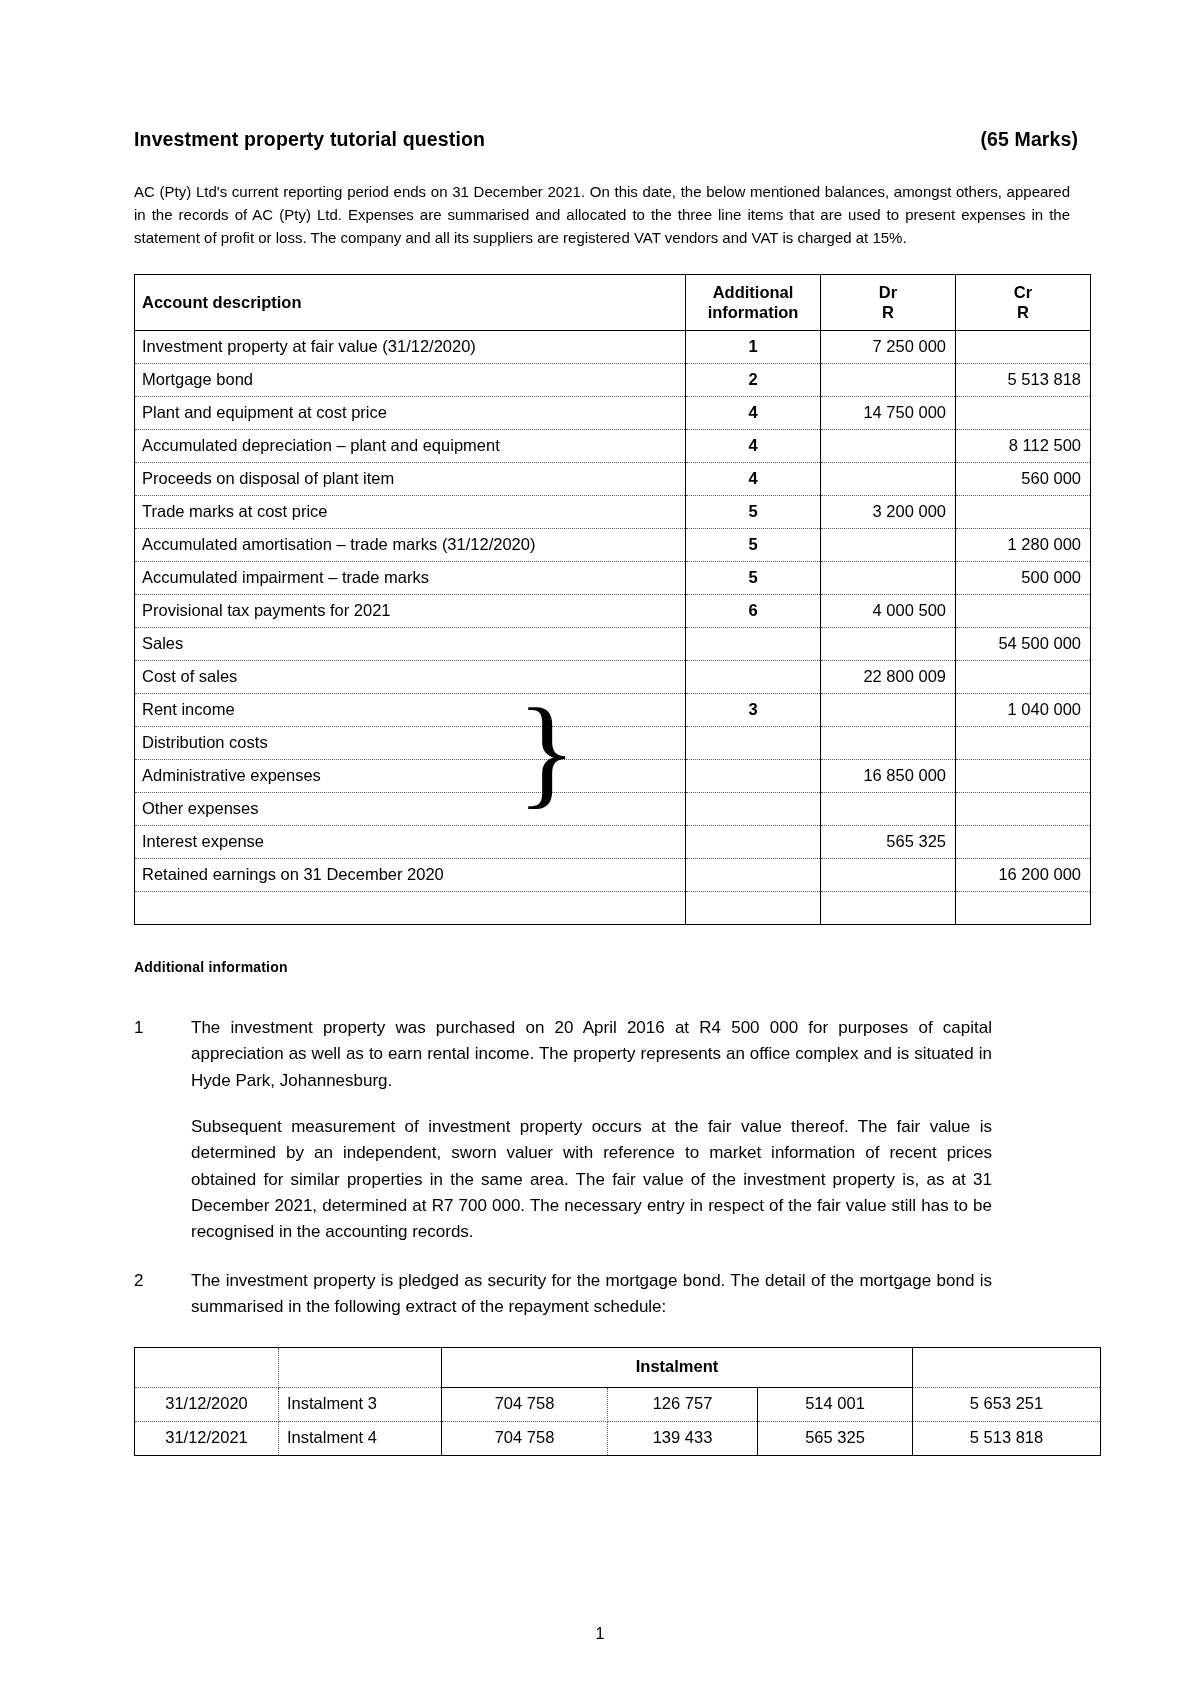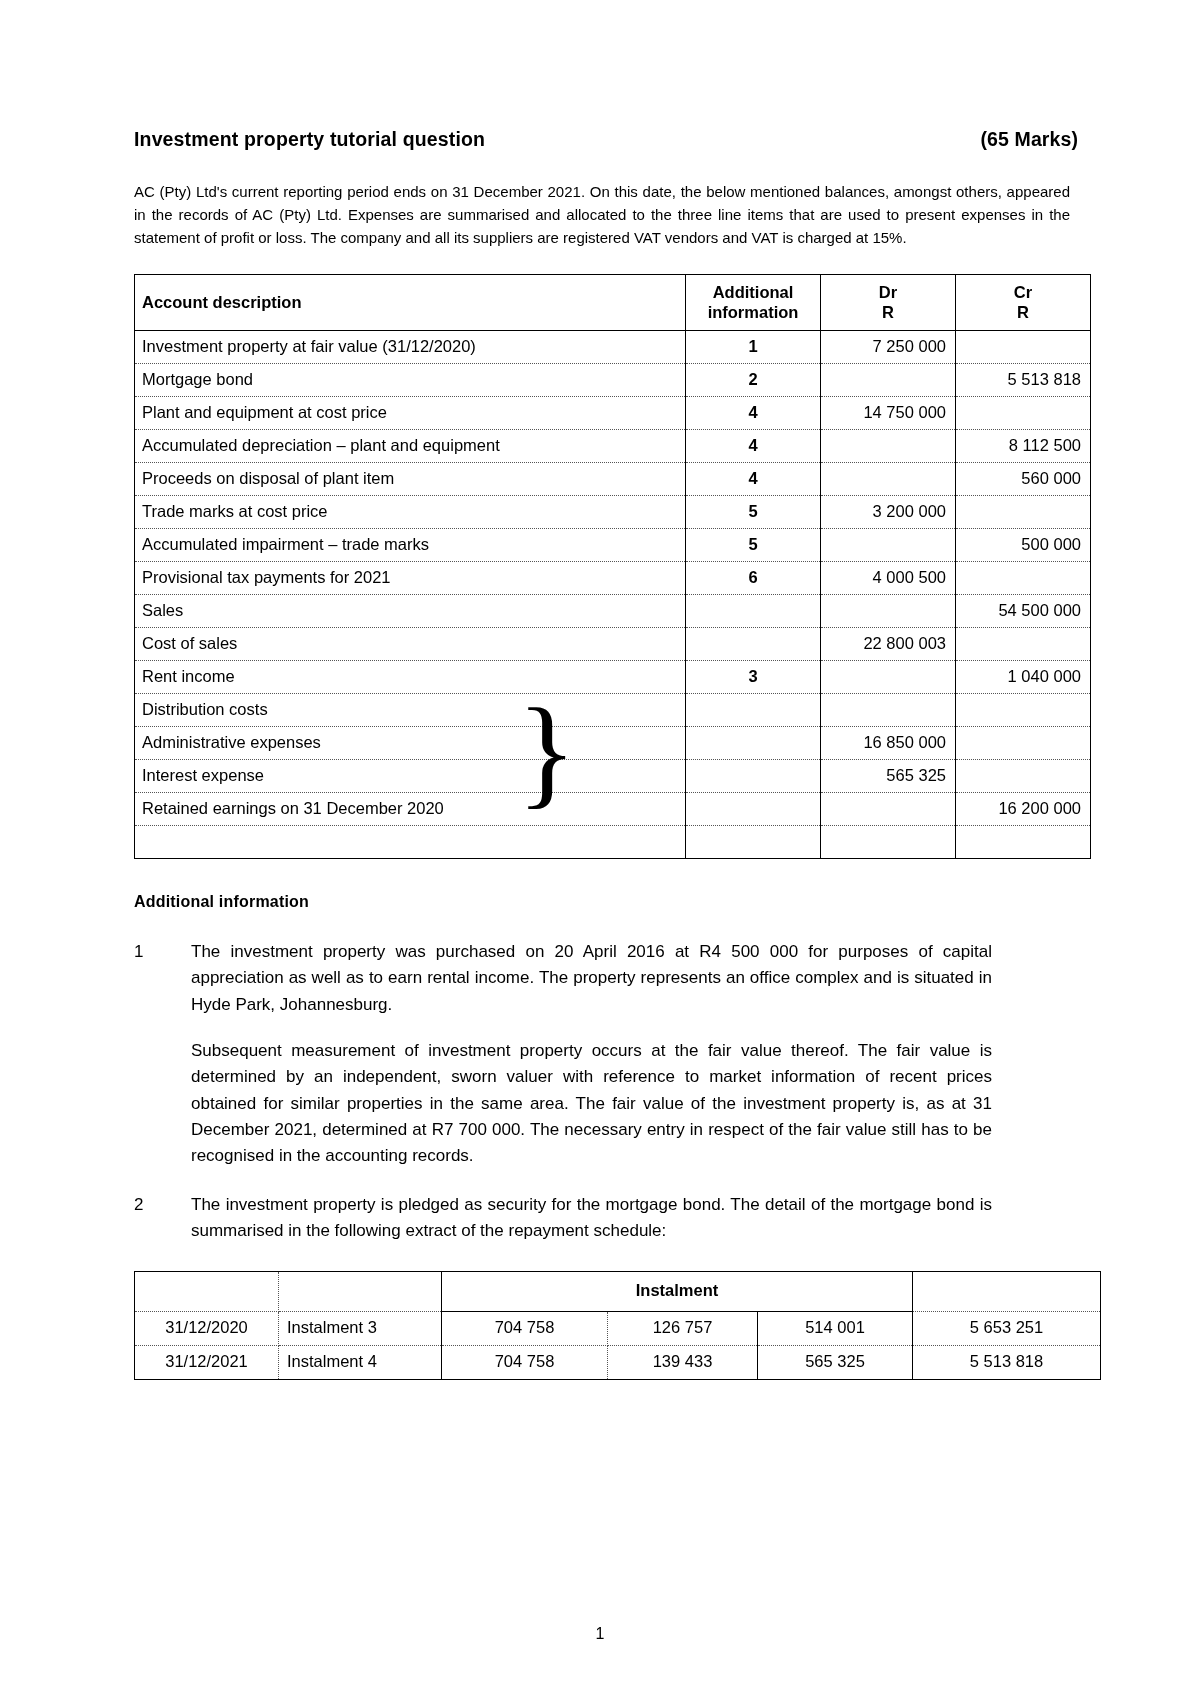--- a/index.html
+++ b/index.html
@@ -94,23 +94,23 @@
     font-size: 92px;
     line-height: 1;
     font-family: "Liberation Serif", serif;
     color: #000;
     pointer-events: none;
   }
 
   
   .sec-head {
     font-weight: bold;
-    font-size: 16px;
+    font-size: 14px;
     margin-top: 34px;
-    margin-bottom: 28px;
+    margin-bottom: 40px;
     letter-spacing: 0.2px;
   }
 
   
   .item {
     display: flex;
     margin-bottom: 22px;
   }
   .item .num {
     width: 57px;
@@ -246,59 +246,71 @@
             <td class="t-dr"></td>
             <td class="t-cr">560 000</td>
           </tr>
           <tr>
             <td class="t-desc">Trade marks at cost price</td>
             <td class="t-add">5</td>
             <td class="t-dr">3 200 000</td>
             <td class="t-cr"></td>
           </tr>
           <tr>
+            <td class="t-desc">Accumulated amortisation – trade marks (31/12/2020)</td>
+            <td class="t-add">5</td>
+            <td class="t-dr"></td>
+            <td class="t-cr">1 280 000</td>
+          </tr>
+          <tr>
             <td class="t-desc">Accumulated impairment – trade marks</td>
             <td class="t-add">5</td>
             <td class="t-dr"></td>
             <td class="t-cr">500 000</td>
           </tr>
           <tr>
             <td class="t-desc">Provisional tax payments for 2021</td>
             <td class="t-add">6</td>
             <td class="t-dr">4 000 500</td>
             <td class="t-cr"></td>
           </tr>
           <tr>
             <td class="t-desc">Sales</td>
             <td class="t-add"></td>
             <td class="t-dr"></td>
             <td class="t-cr">54 500 000</td>
           </tr>
           <tr>
             <td class="t-desc">Cost of sales</td>
             <td class="t-add"></td>
-            <td class="t-dr">22 800 003</td>
+            <td class="t-dr">22 800 009</td>
             <td class="t-cr"></td>
           </tr>
           <tr>
             <td class="t-desc">Rent income</td>
             <td class="t-add">3</td>
             <td class="t-dr"></td>
             <td class="t-cr">1 040 000</td>
           </tr>
           <tr>
             <td class="t-desc">Distribution costs</td>
             <td class="t-add"></td>
             <td class="t-dr"></td>
             <td class="t-cr"></td>
           </tr>
           <tr>
             <td class="t-desc">Administrative expenses</td>
             <td class="t-add"></td>
             <td class="t-dr">16 850 000</td>
+            <td class="t-cr"></td>
+          </tr>
+          <tr>
+            <td class="t-desc">Other expenses</td>
+            <td class="t-add"></td>
+            <td class="t-dr"></td>
             <td class="t-cr"></td>
           </tr>
           <tr>
             <td class="t-desc">Interest expense</td>
             <td class="t-add"></td>
             <td class="t-dr">565 325</td>
             <td class="t-cr"></td>
           </tr>
           <tr>
             <td class="t-desc">Retained earnings on 31 December 2020</td>

